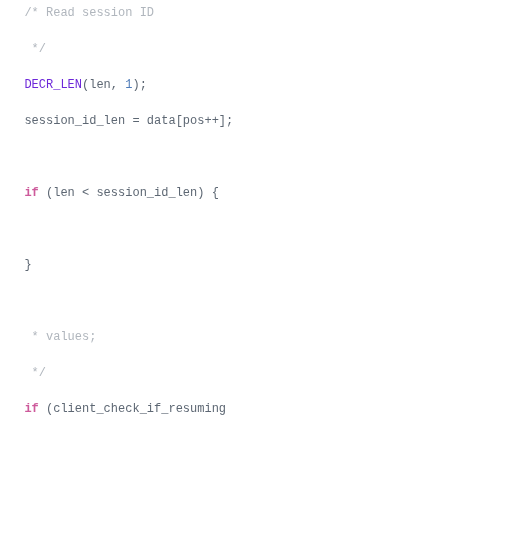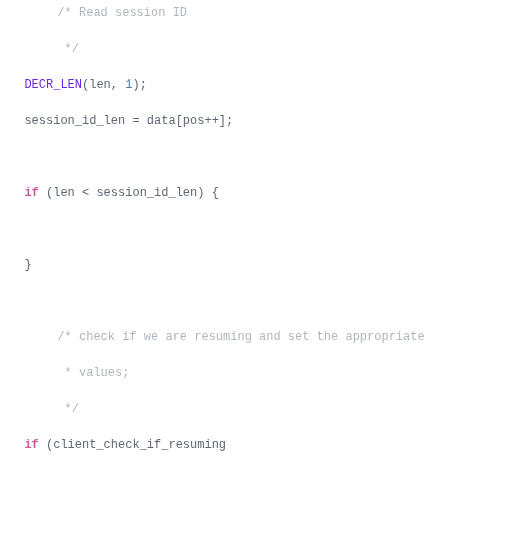--- a/index.html
+++ b/index.html
@@ -16,38 +16,37 @@
   pre {
     margin: 0;
     font-family: inherit;
   }
   .line {
     display: block;
     padding: 0 0 0 10px;
     white-space: pre;
     min-height: 18px;
   }
-  .cm { color: #b0b6bd; margin-left: 33px; }       
+  .cm { color: #b0b6bd; }       
   .kw { color: #cd5a9b; font-weight: bold; }       
   .fn { color: #6d28d9; }       
   .num { color: #4d7ab8; }      
 </style>
 </head>
 <body>
 
 <pre><span class="line"><span>  </span><span class="cm">/* Read session ID</span></span>
 <span class="line"><span>  </span><span class="cm"> */</span></span>
 <span class="line"><span>  </span><span class="fn">DECR_LEN</span><span>(len, </span><span class="num">1</span><span>);</span></span>
 <span class="line"><span>  </span><span>session_id_len = data[pos++];</span></span>
 <span class="line"><span></span></span>
 <span class="line"><span>  </span><span class="kw">if</span><span> (len &lt; session_id_len) {</span></span>
 <span class="line"><span>  </span></span>
 <span class="line"><span>  </span><span>}</span></span>
 <span class="line"><span></span></span>
-<span class="line"><span>  </span><span class="cm">/* check if we are resuming and set the appropriate</span></span>
 <span class="line"><span>  </span><span class="cm"> * values;</span></span>
 <span class="line"><span>  </span><span class="cm"> */</span></span>
 <span class="line"><span>  </span><span class="kw">if</span><span> (client_check_if_resuming</span></span>
 
 
 
 
 
 
 

